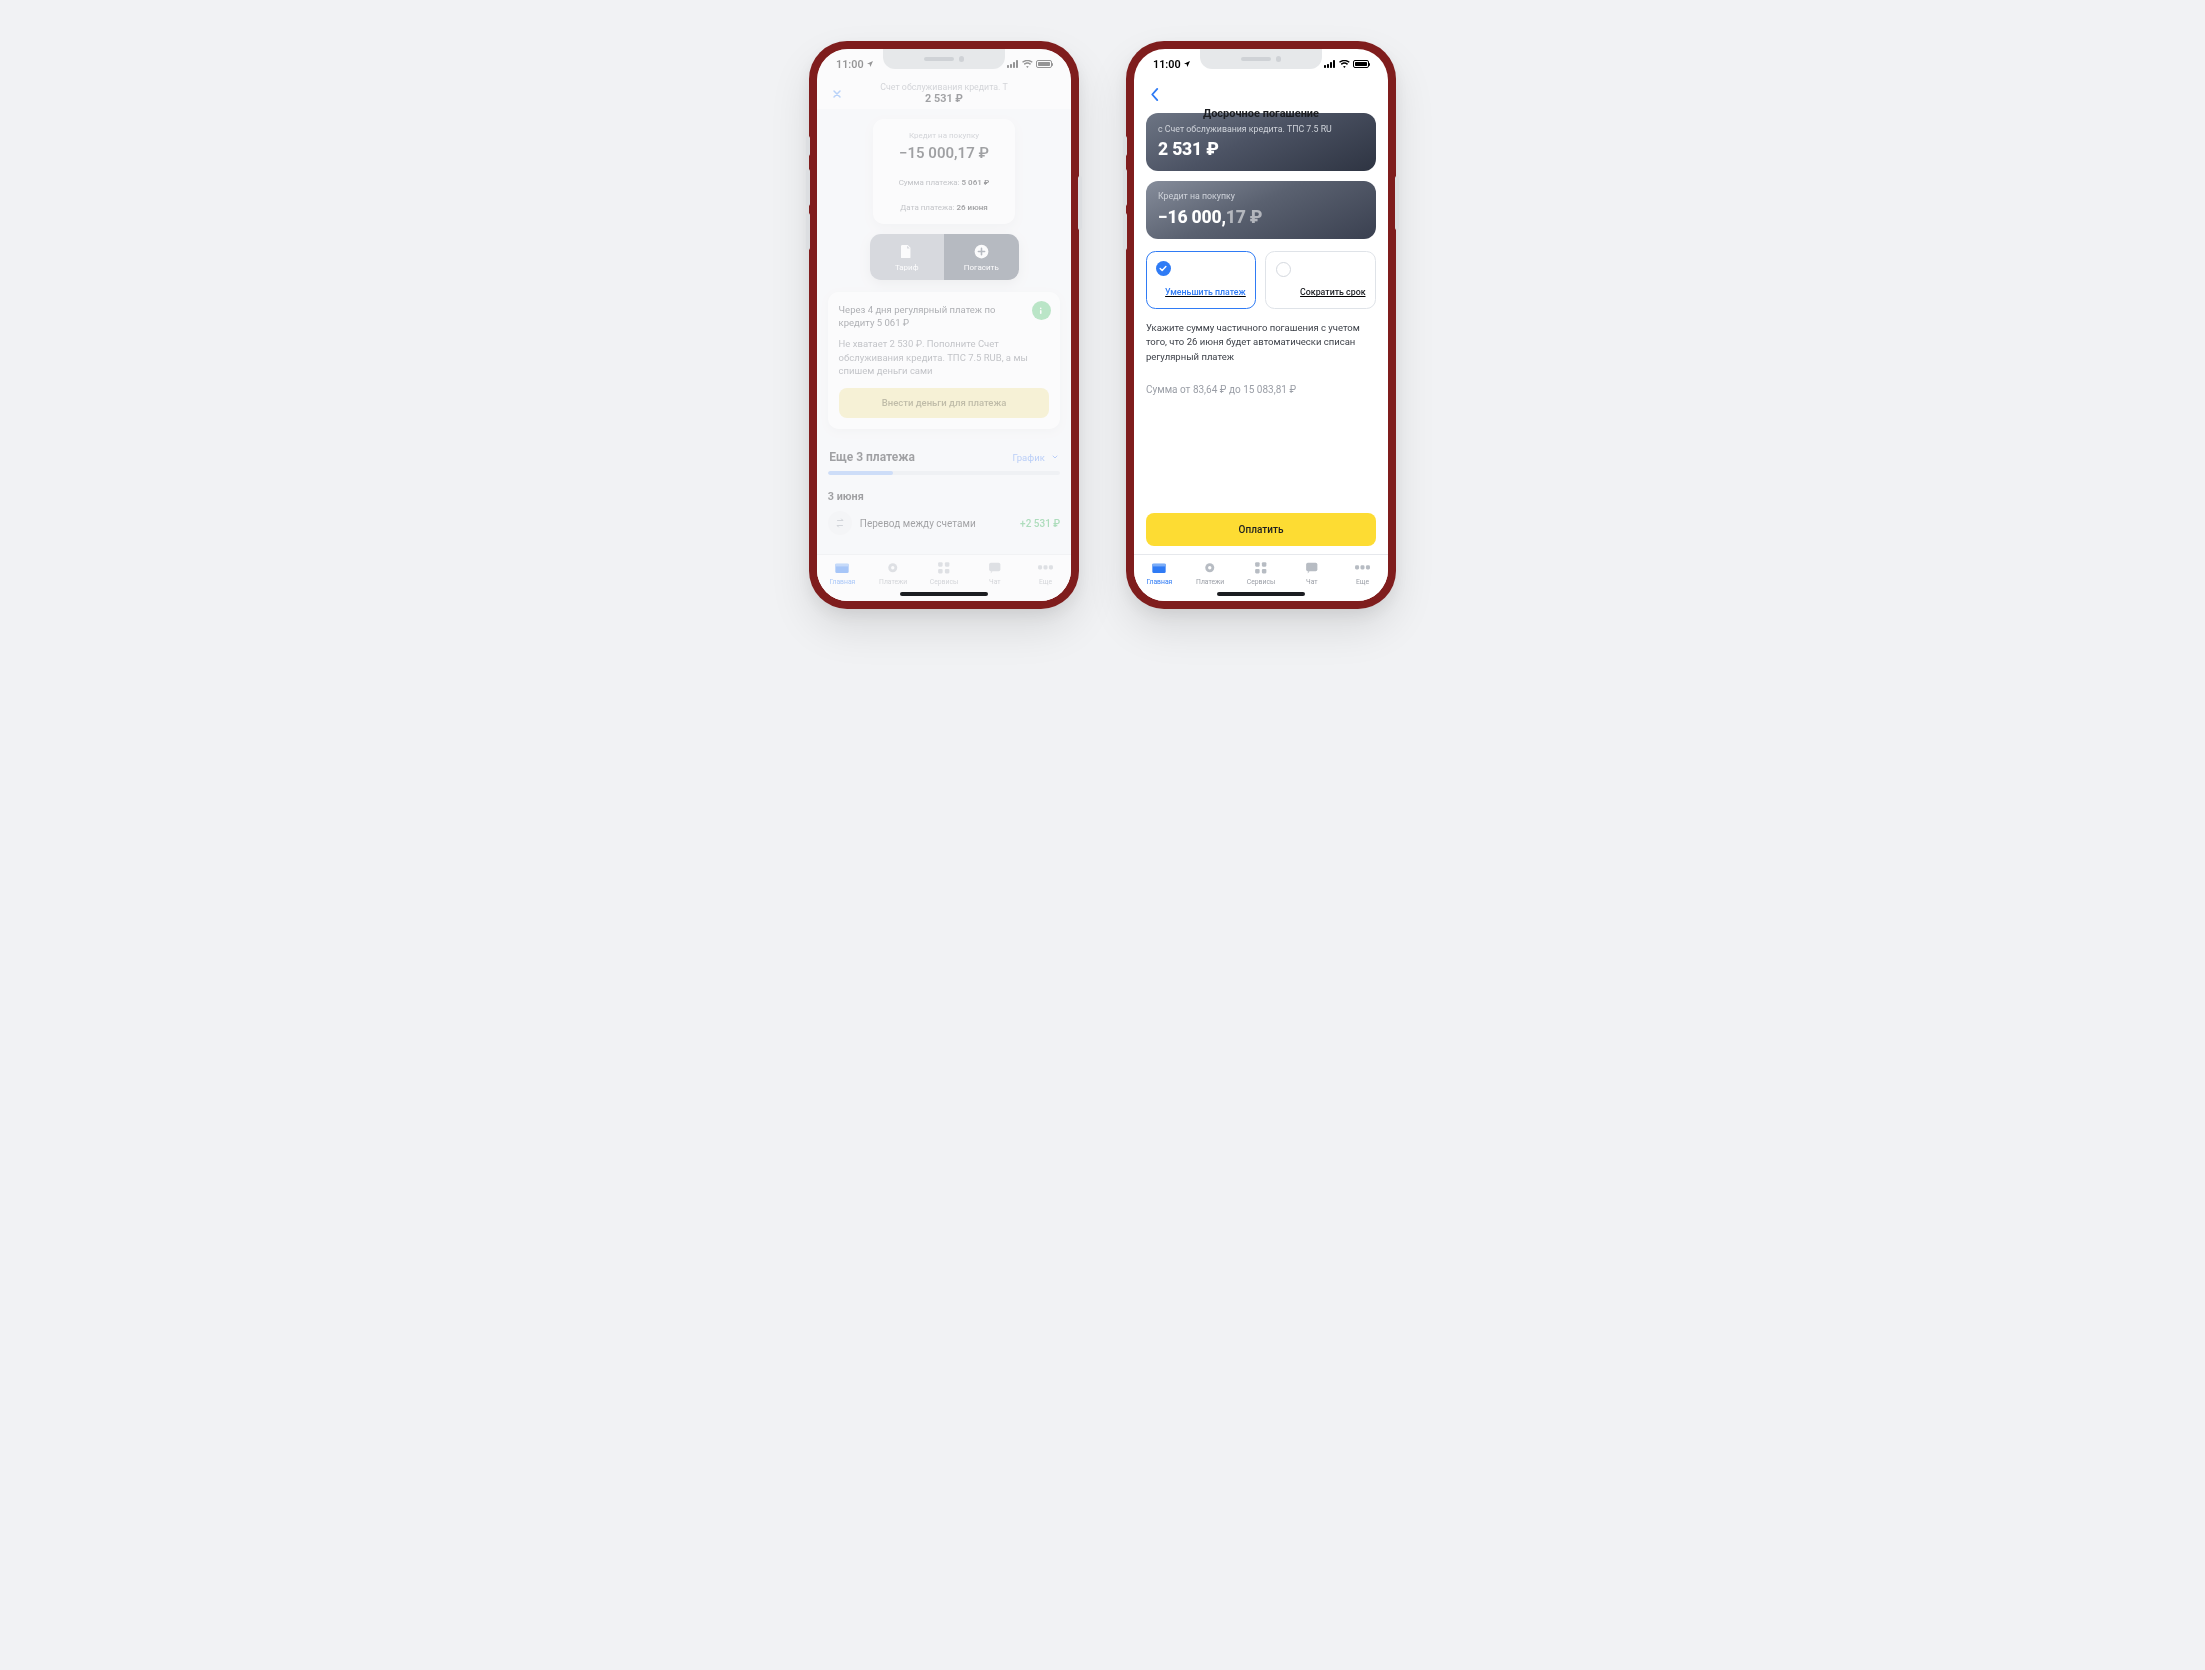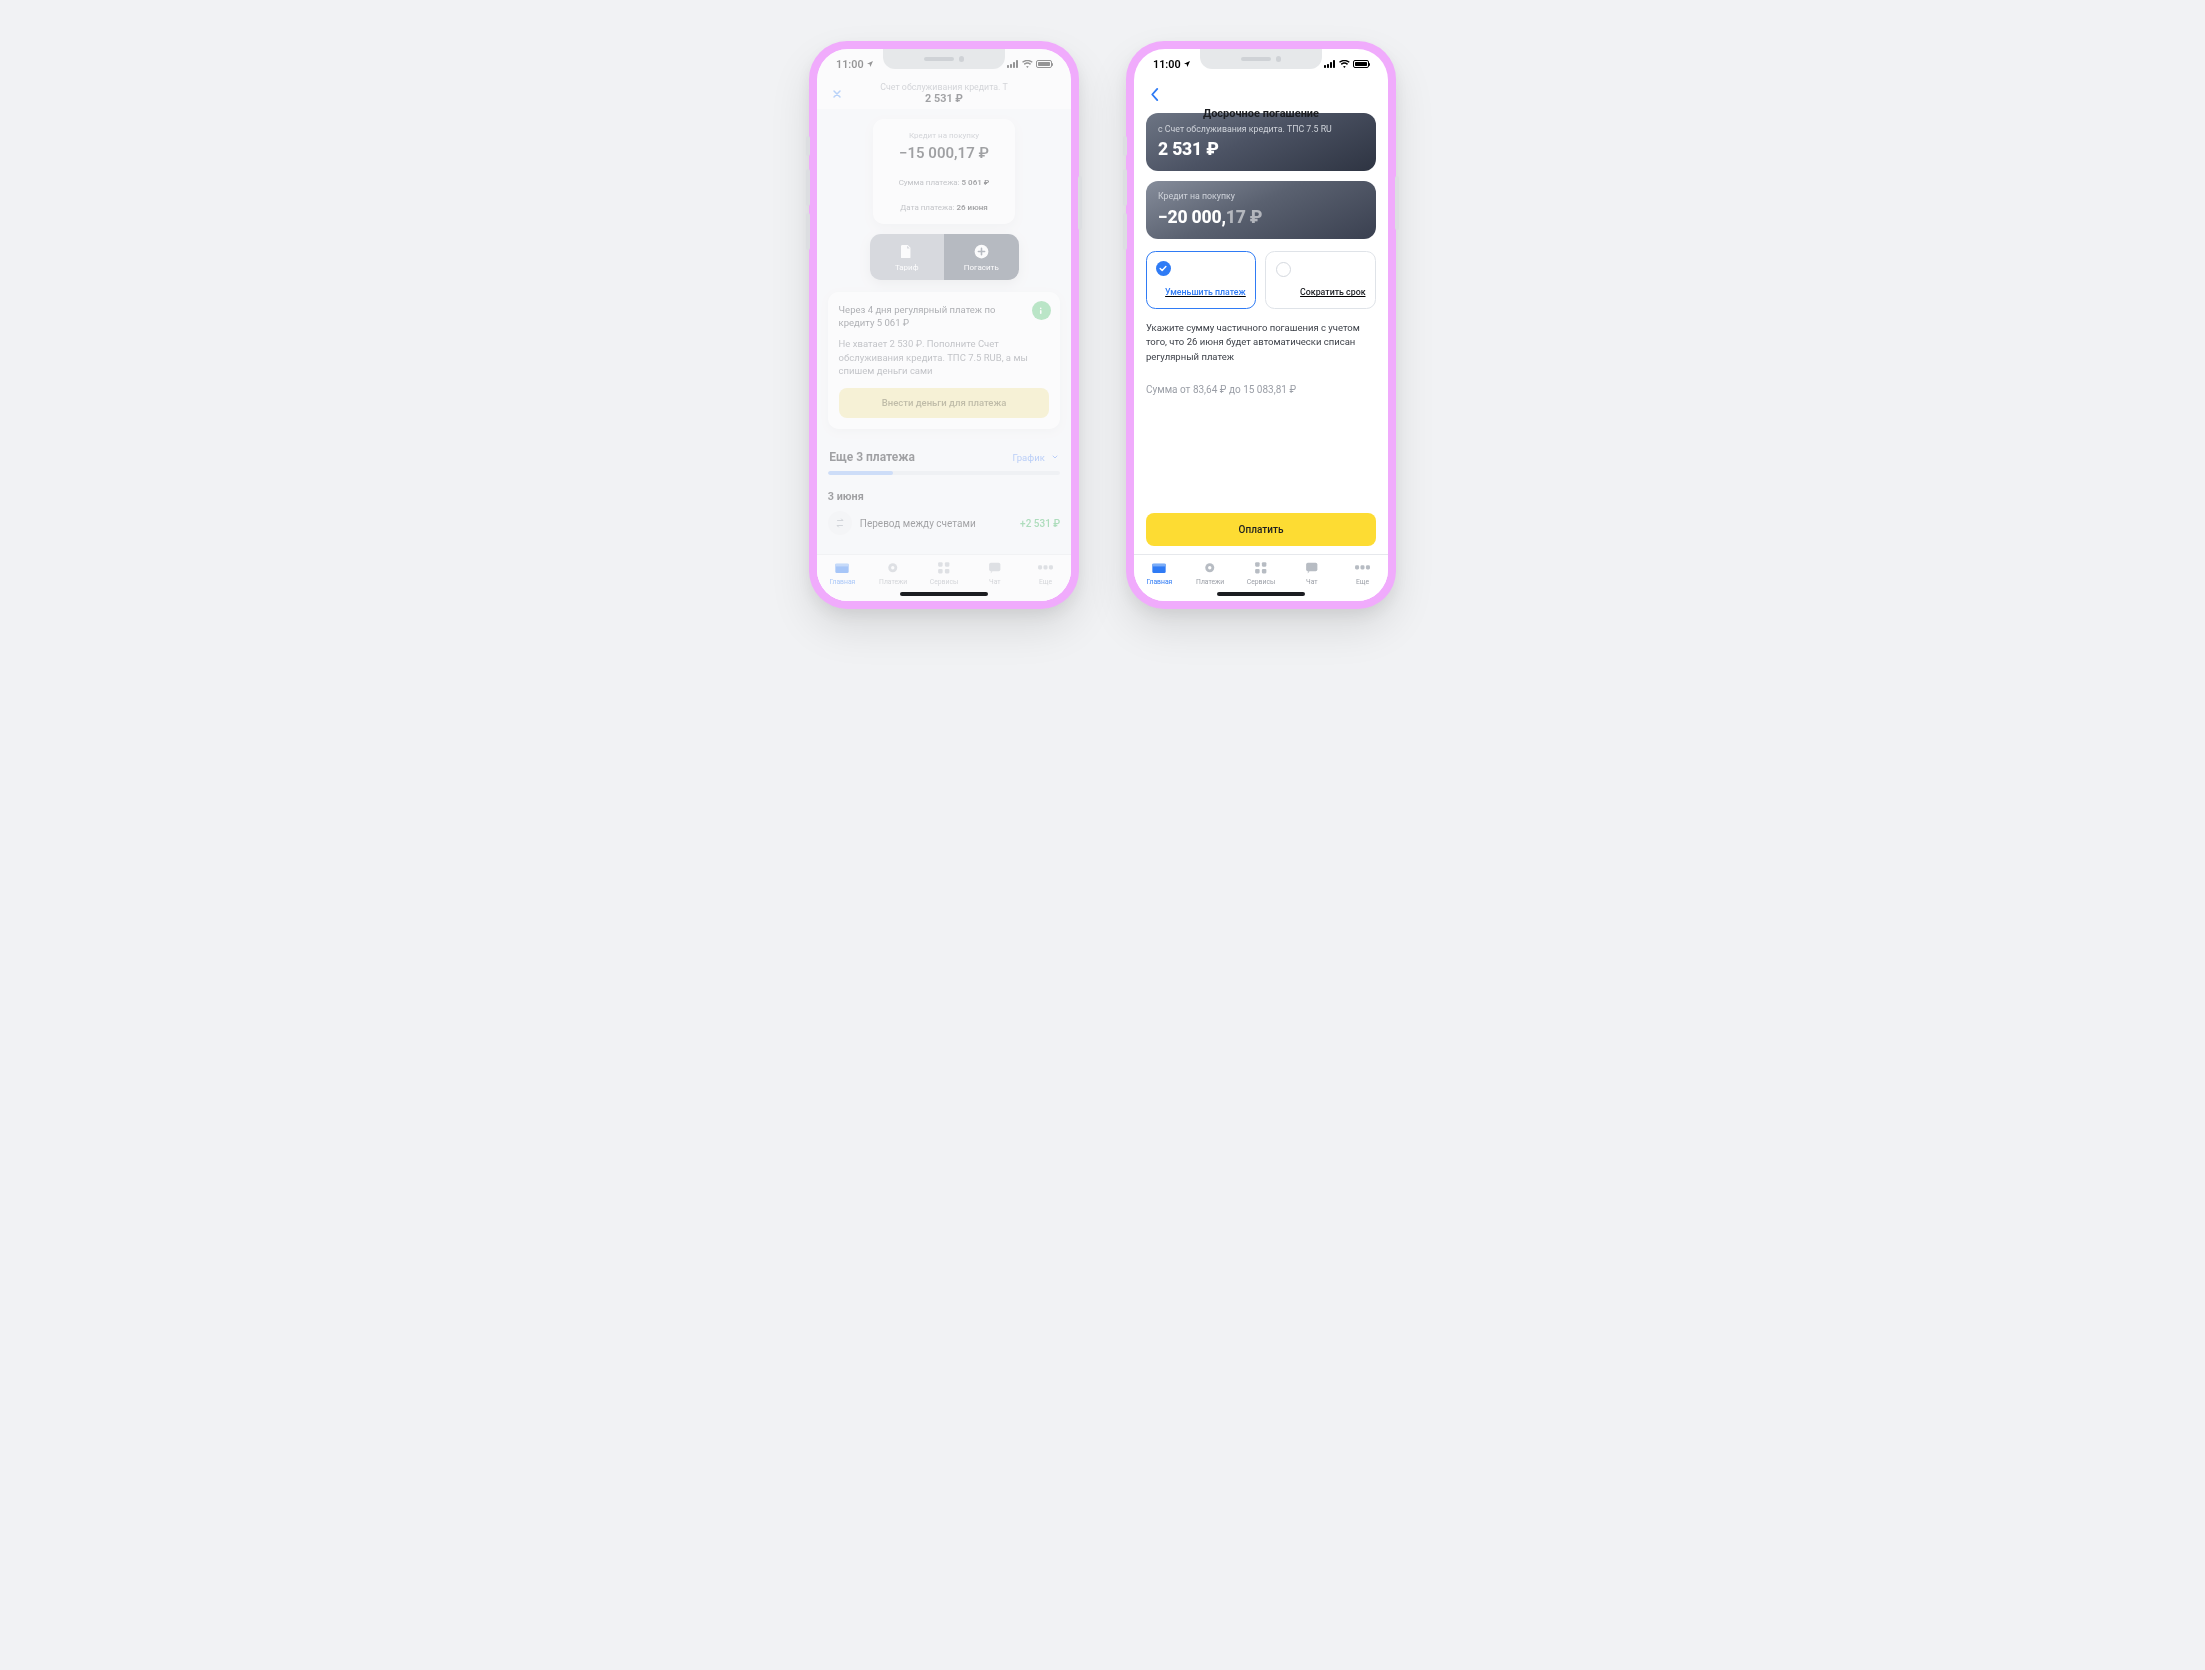--- a/index.html
+++ b/index.html
@@ -8,21 +8,21 @@
     min-height: 100vh;
     display: flex;
     justify-content: center;
     align-items: flex-start;
     gap: 47px;
     padding: 41px 27px;
   }
   .phone {
     width: 270px;
     height: 568px;
-    background: #f0abfc;
+    background: #7f1d1d;
     border-radius: 38px;
     padding: 8px;
     box-shadow: 0 20px 41px rgba(0,0,0,0.10), 0 6.8px 13.5px rgba(0,0,0,0.06);
     position: relative;
   }
   .phone-side-btn {
     position: absolute;
     background: #dcdee1;
     border-radius: 2px;
   }
@@ -494,21 +494,21 @@
 
     <div class="r-content">
       <div class="dark-card">
         <div class="dc-label">с Счет обслуживания кредита. ТПС 7.5 RU</div>
         <div class="dc-amount">2 531 ₽</div>
       </div>
 
       <div class="dark-card two">
         <div class="dc-label">Кредит на покупку</div>
         <div class="dc-amount">
-          <span>−20 000,</span><span class="faded">17 ₽</span>
+          <span>−16 000,</span><span class="faded">17 ₽</span>
         </div>
       </div>
 
       <div class="option-row">
         <div class="option-card selected">
           <div class="oc-radio">
             <svg width="8" height="6.8" viewBox="0 0 14 11" fill="none" stroke="#fff" stroke-width="2.5" stroke-linecap="round" stroke-linejoin="round">
                 <path d="M2 5.5l3.5 3.5L12 2"></path>
               </svg>
           </div>

